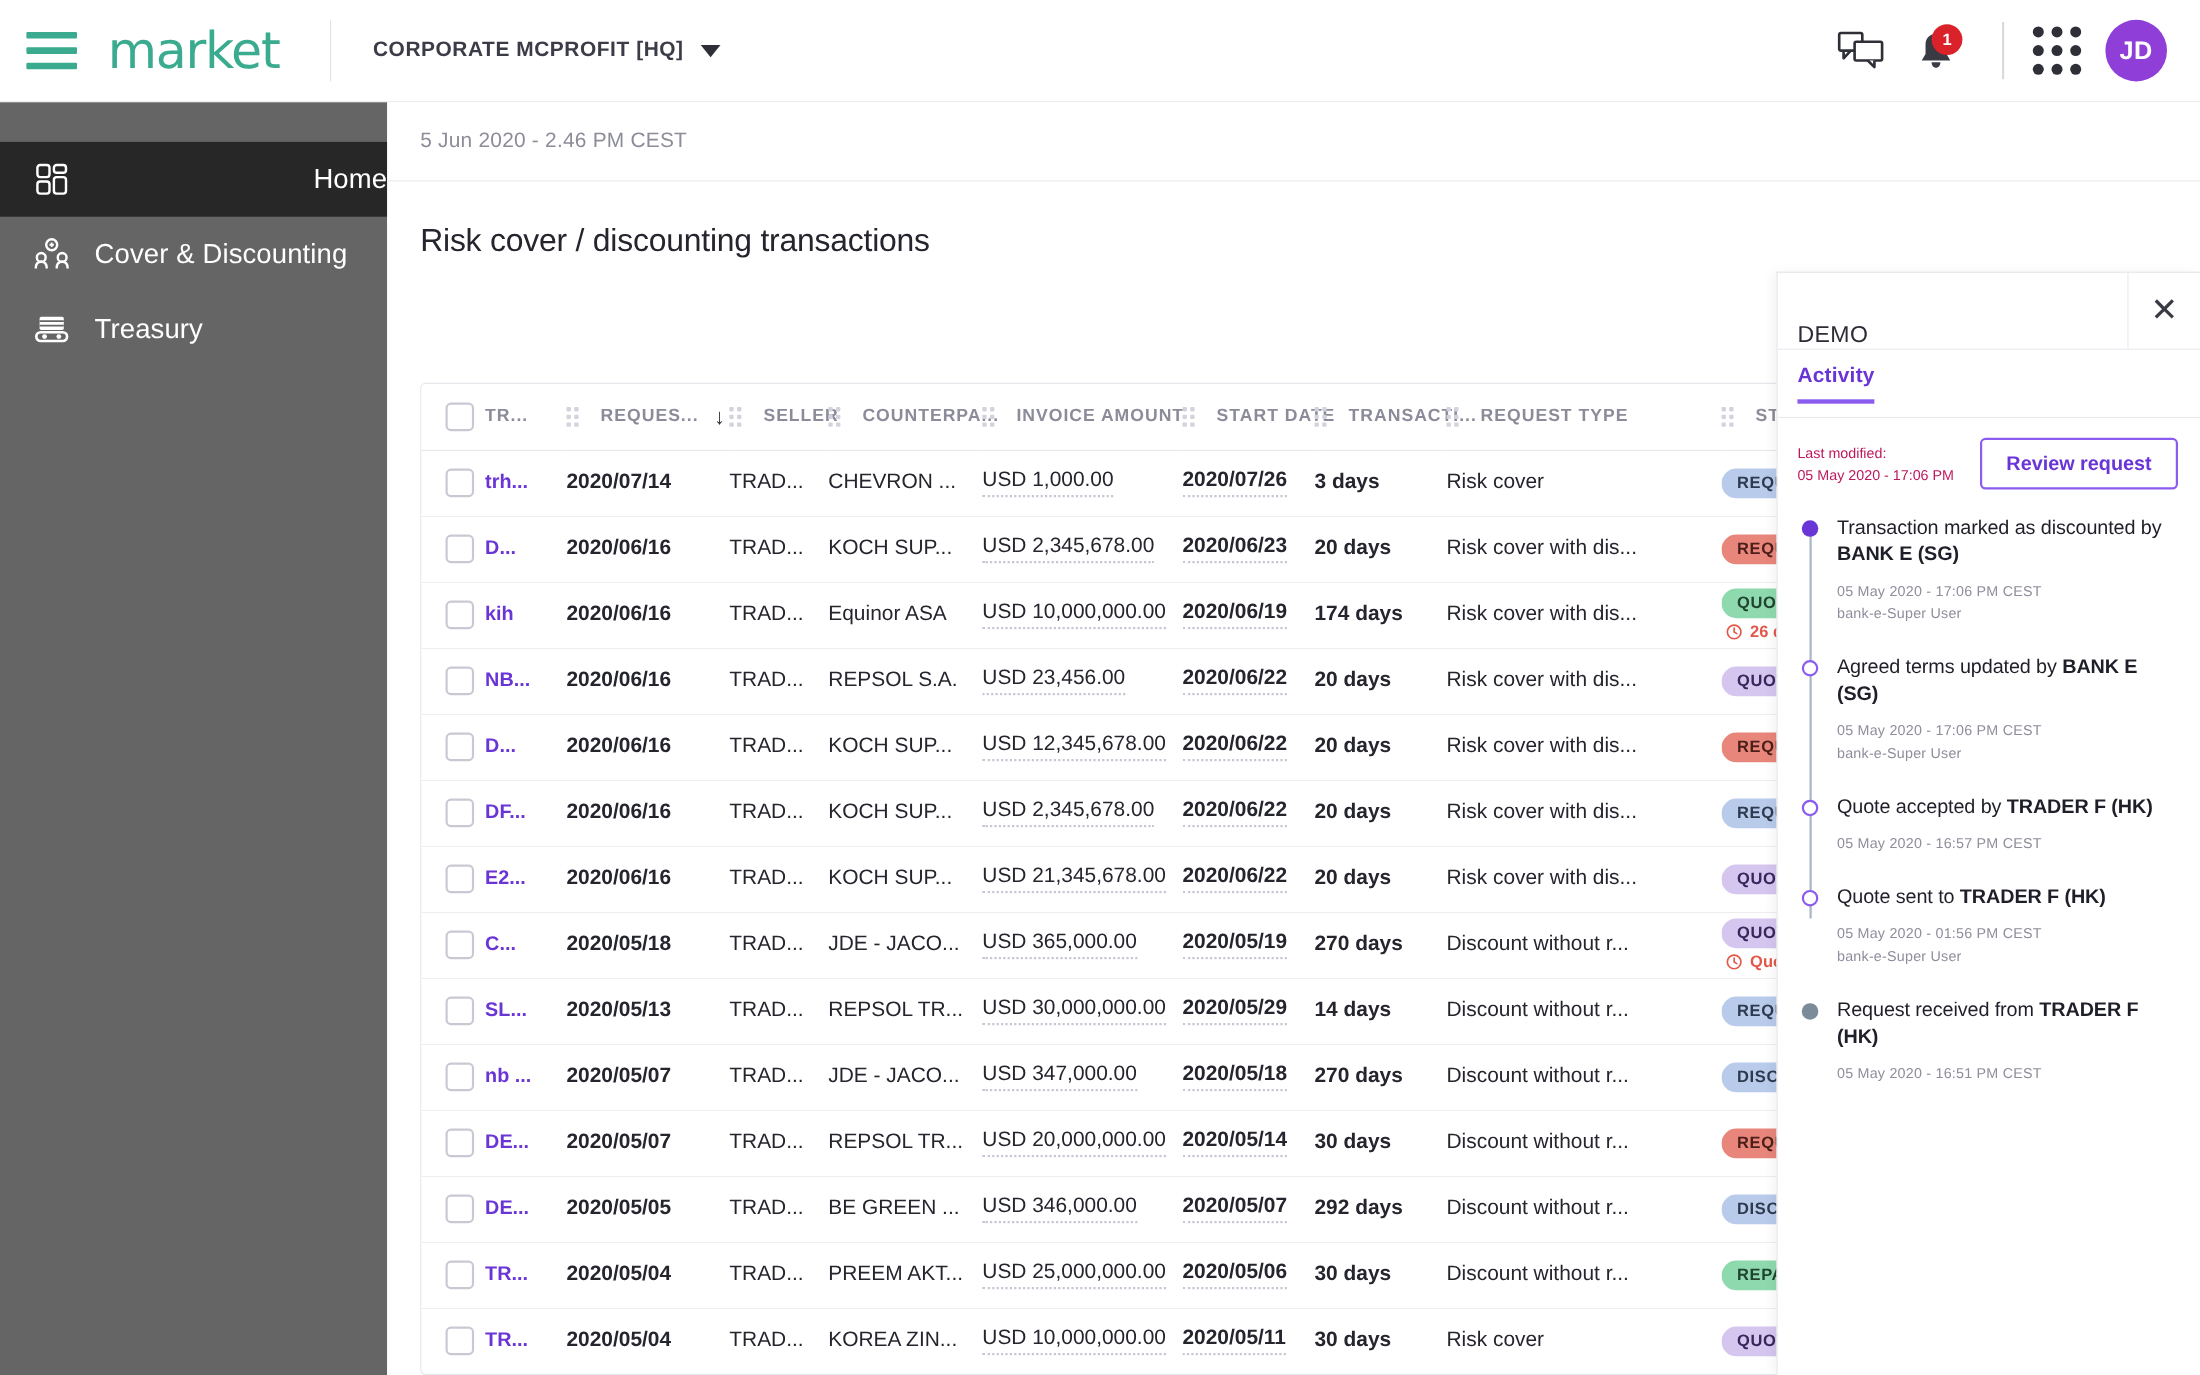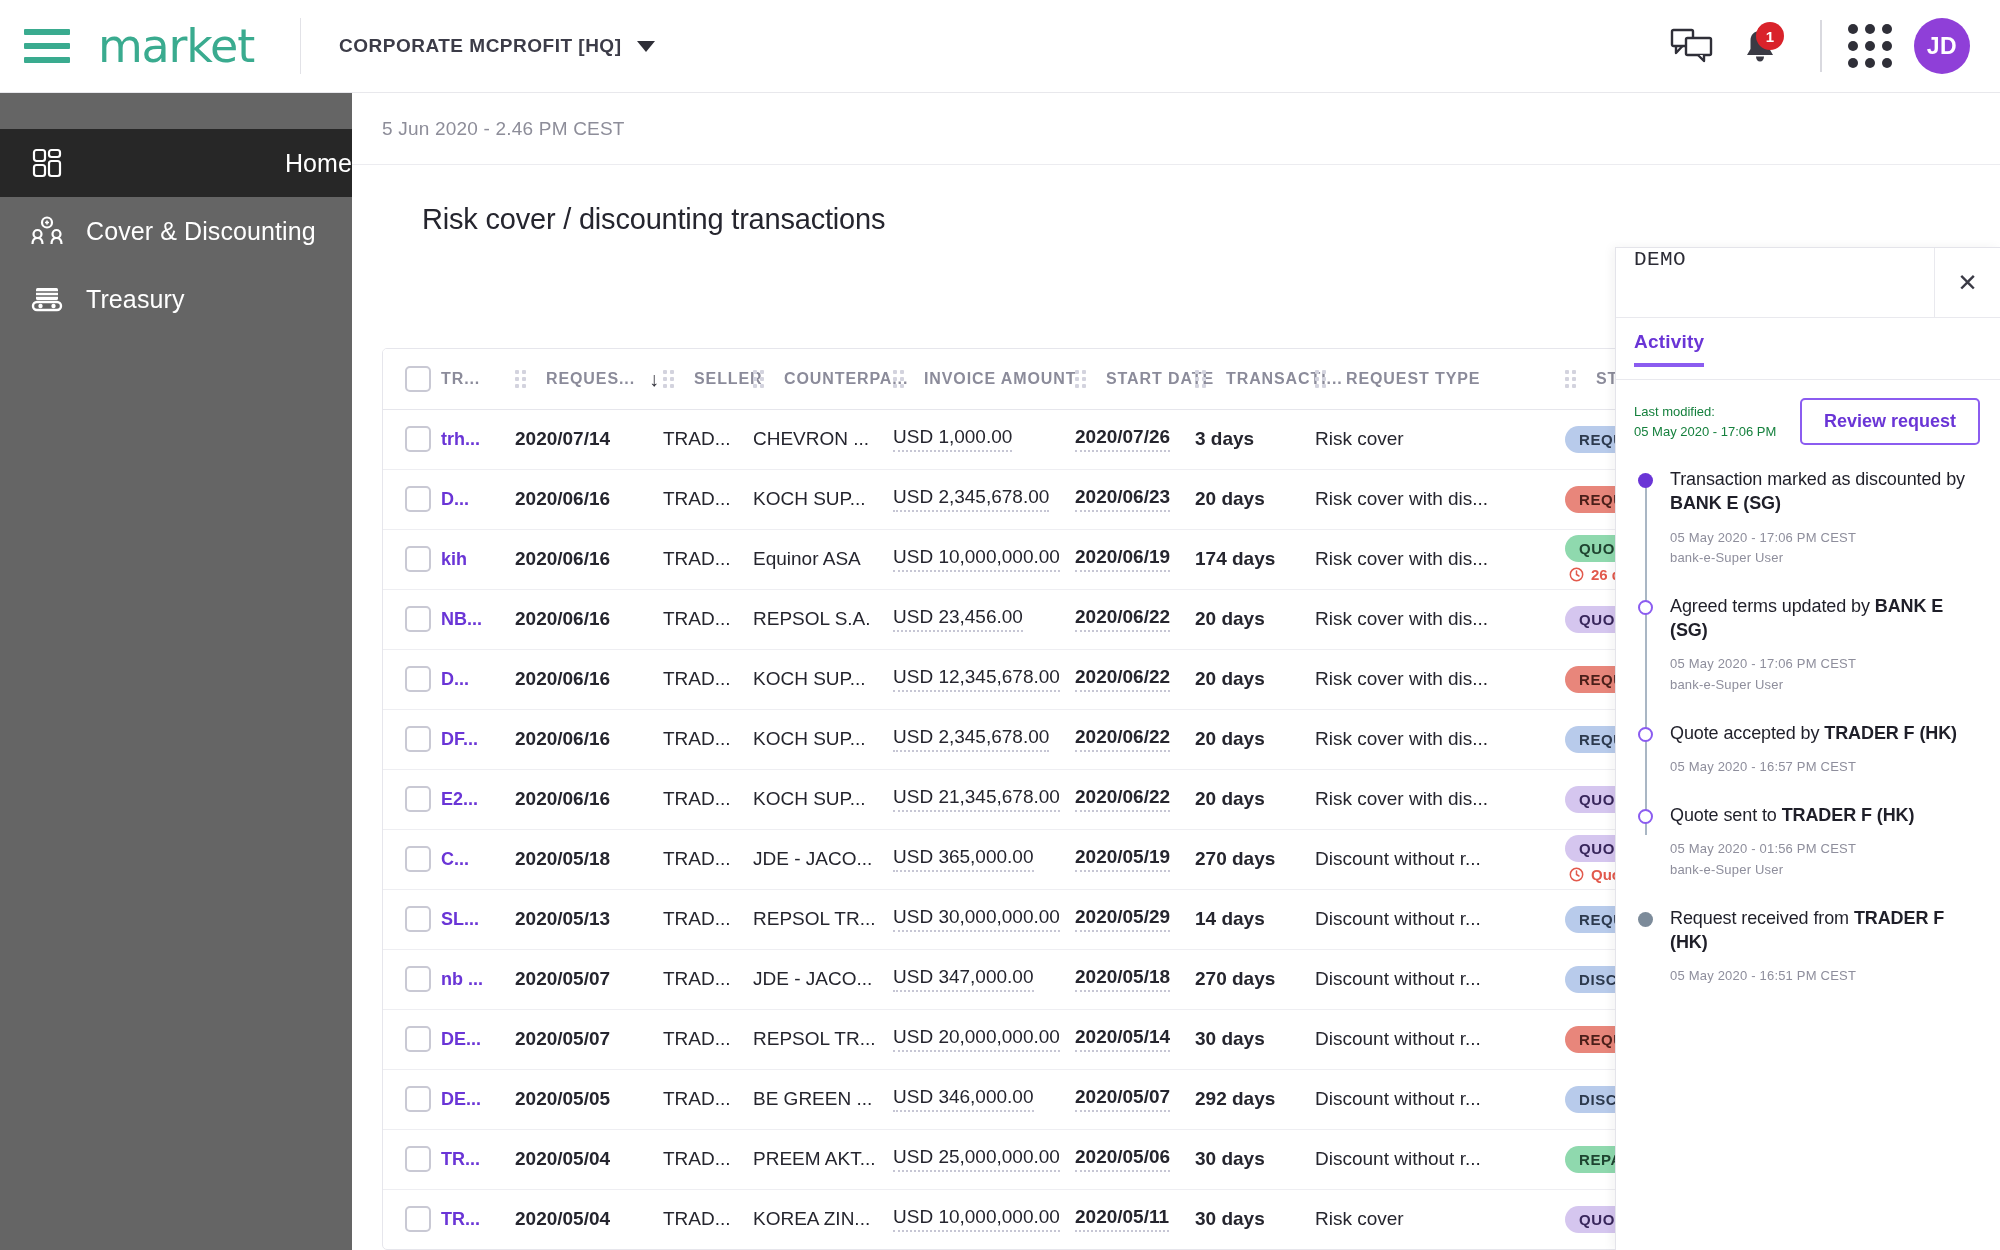--- a/index.html
+++ b/index.html
@@ -115,21 +115,20 @@
     padding-left: 30px;
     border-bottom: 1px solid #ececf0;
   }
   .timestamp {
     font-size: 19px; color: #8d8d99; letter-spacing: 0.2px;
   }
   .page-title {
     font-size: 29px; font-weight: 400; color: #25252e;
     padding: 38px 0 0 30px;
     letter-spacing: -0.2px;
-    margin-left: 40px;
   }
 
   
   .table-wrap {
     position: absolute; top: 255px; left: 30px;
     width: 1578px;
     background: #ffffff;
     border: 1px solid #e6e6ec;
     border-radius: 5px;
     overflow: hidden;
@@ -207,23 +206,22 @@
   .side-panel {
     position: absolute; top: 247px; right: 0;
     width: 385px; height: 1003px;
     background: #ffffff;
     border-left: 1px solid #e4e4ea;
     border-top: 1px solid #e4e4ea;
     box-shadow: -3px 0 10px rgba(0,0,0,0.05);
     overflow: hidden;
   }
   .panel-head {
-    height: 70px; display: flex; align-items: flex-start;
+    height: 70px; display: flex; align-items: flex-end;
     border-bottom: 1px solid #e9e9ee;
-    font-family: Liberation Mono, monospace;
   }
   .panel-title {
     font-size: 21px; color: #2b2b35; padding-left: 18px;
     letter-spacing: 0.4px; flex: 1;
   }
   .panel-close {
     width: 66px; height: 69px;
     border-left: 1px solid #e9e9ee;
     display: flex; align-items: center; justify-content: center;
     cursor: pointer;
@@ -236,21 +234,21 @@
   .ptab {
     font-size: 19px; font-weight: 700; color: #6a35d6;
     padding-bottom: 10px; border-bottom: 4px solid #8b5cf0;
     cursor: pointer; letter-spacing: 0.2px;
   }
   .panel-meta {
     display: flex; align-items: center; justify-content: space-between;
     padding: 18px 20px 6px 18px;
   }
   .lastmod {
-    font-size: 13px; color: #15803d; line-height: 1.5;
+    font-size: 13px; color: #be185d; line-height: 1.5;
   }
   .review-btn {
     border: 2px solid #8b5cf0; border-radius: 5px;
     color: #6a35d6; background: #fff;
     font-size: 18px; font-weight: 600;
     padding: 11px 22px; cursor: pointer;
     font-family: "Liberation Sans", sans-serif;
   }
 
   .timeline { position: relative; padding: 16px 0 0 0; }

